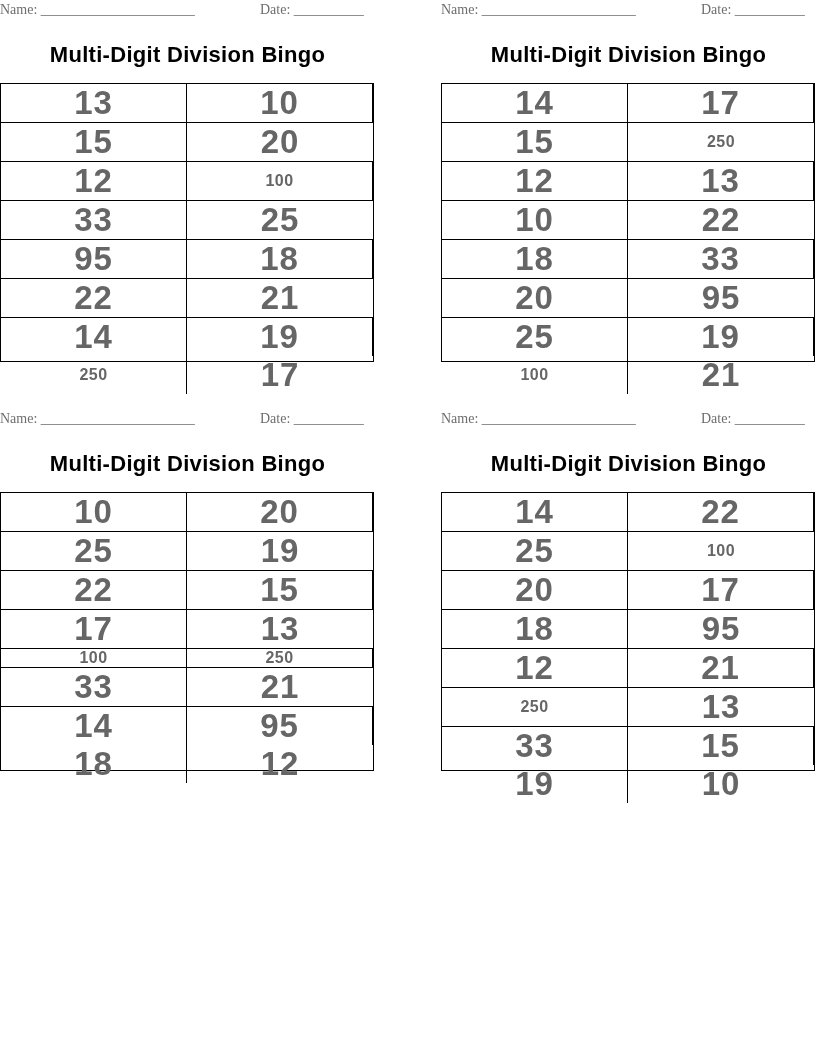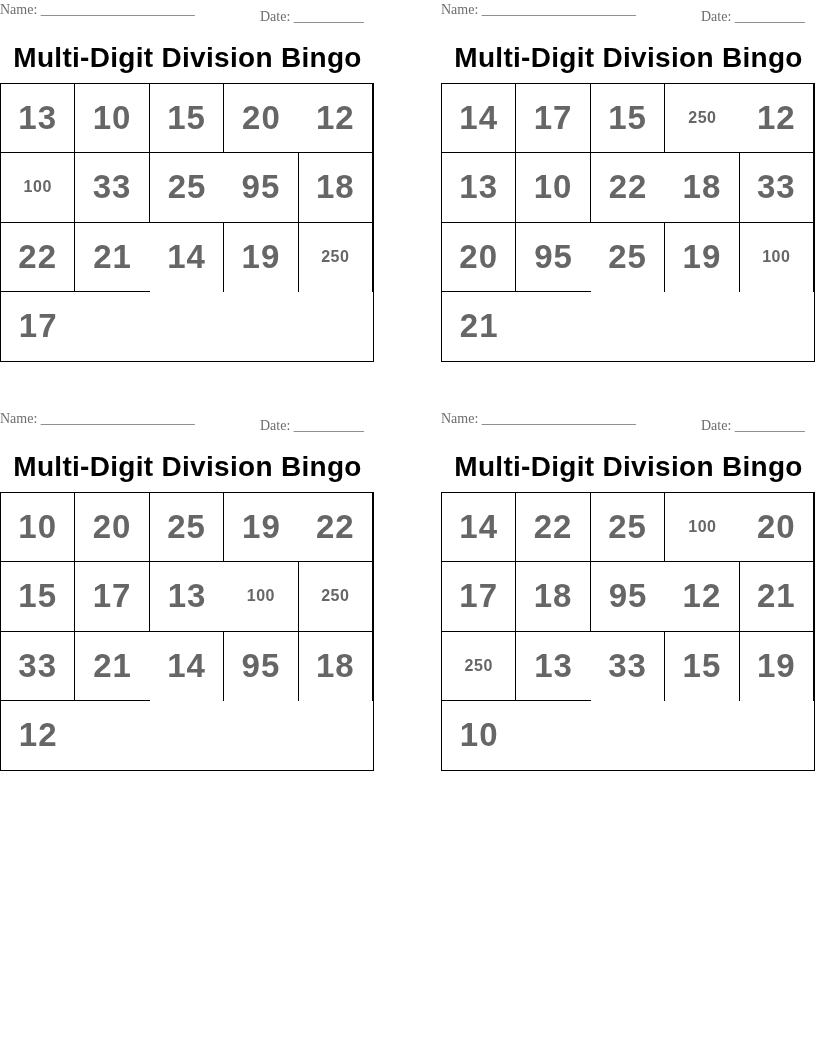--- a/index.html
+++ b/index.html
@@ -30,45 +30,45 @@
       font-family: Liberation Serif, serif;
     }
     .name-label {
       position: absolute;
       left: 0;
       top: 0;
     }
     .date-label {
       position: absolute;
       left: 260px;
-      top: 7px;
+      top: 0;
     }
     .title {
       position: absolute;
       top: 42px;
       left: 0;
       width: 375px;
       text-align: center;
-      font-size: 28px;
+      font-size: 22px;
       font-weight: bold;
       color: #000000;
       font-family: "Liberation Sans", sans-serif;
       letter-spacing: 0.3px;
       white-space: nowrap;
     }
     .grid {
       position: absolute;
       top: 83px;
       left: 0;
       width: 374px;
       height: 279px;
       border: 1px solid #000;
       box-sizing: border-box;
       display: grid;
-      grid-template-columns: repeat(5, 1fr);
+      grid-template-columns: repeat(2, 1fr);
       grid-template-rows: repeat(4, 1fr);
       text-align: center;
     }
     .cell {
       border-right: 1px solid #000;
       border-bottom: 1px solid #000;
       display: flex;
       align-items: center;
       justify-content: center;
       color: #666666;

